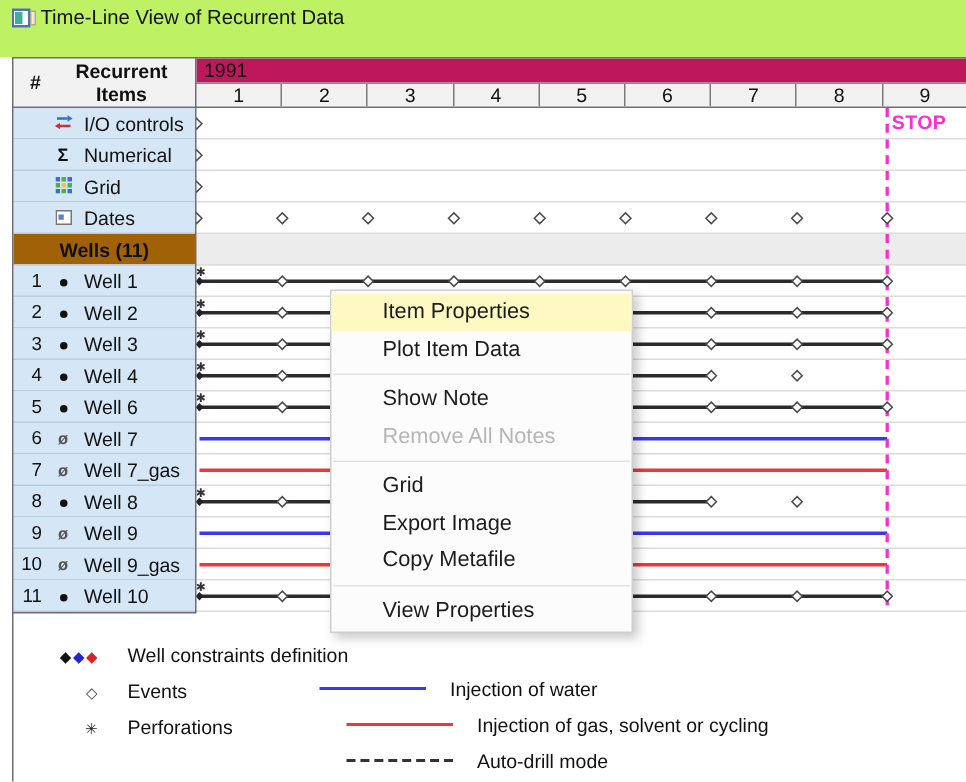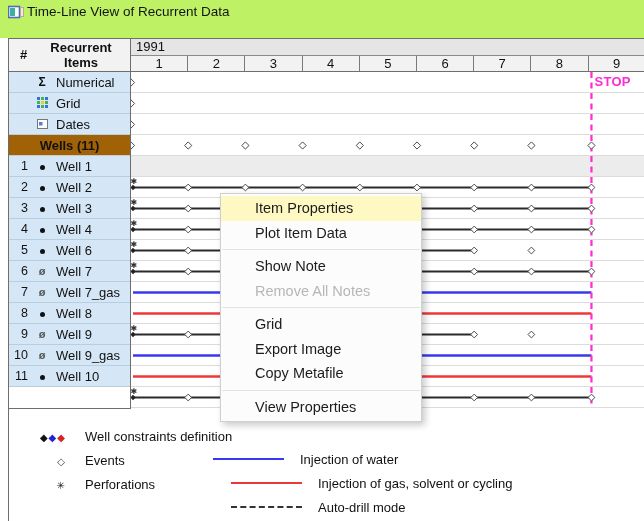--- a/index.html
+++ b/index.html
@@ -5,21 +5,21 @@
   html,body{margin:0;padding:0;background:#ffffff;}
   body{width:644px;height:521px;overflow:hidden;font-family:"Liberation Sans",sans-serif;}
   .stage{position:relative;width:644px;height:521px;background:#ffffff;}
   .titlebar{position:absolute;left:0;top:0;width:644px;height:38px;background:#bef264;}
   .titleicon{position:absolute;left:8px;top:5px;width:16px;height:14px;}
   .titletext{position:absolute;left:27px;top:4px;font-size:13.5px;color:#141414;}
   .hline,.vline{position:absolute;background:#6e6e6e;}
   .corner{position:absolute;left:9px;top:39px;width:121px;height:32px;background:#f2f2f2;}
   .corner .hash{position:absolute;left:11px;top:8px;font-weight:bold;font-size:13px;color:#111;}
   .cornertitle{position:absolute;left:24px;top:1px;width:96px;text-align:center;font-weight:bold;font-size:13px;line-height:15px;color:#111;}
-  .yearrow{position:absolute;left:131px;top:39px;width:513px;height:16px;background:#e5e5e5;font-size:13px;color:#111;}
+  .yearrow{position:absolute;left:131px;top:39px;width:513px;height:16px;background:#be185d;font-size:13px;color:#111;}
   .yearrow span{padding-left:5px;line-height:16px;display:inline-block;}
   .monthrow{position:absolute;left:131px;top:56px;width:513px;height:15px;background:#f2f2f2;display:flex;overflow:hidden;}
   .mcell{width:57.2px;flex:0 0 57.2px;box-sizing:border-box;border-right:1px solid #7a7a7a;text-align:center;font-size:13px;line-height:15px;color:#111;}
   .leftpanel{position:absolute;left:9px;top:72px;width:121px;}
   .lrow{height:21px;box-sizing:border-box;display:flex;align-items:center;background:#d5e7f6;border-bottom:1px solid #b9cedd;font-size:13px;color:#111;}
   .lrow .num{width:19px;text-align:right;font-size:12.5px;}
   .lrow .mk{width:28px;text-align:center;line-height:10px;}
   .lrow .lbl{flex:1;}
   .wellshdr{justify-content:center;font-weight:bold;background:#a16207;border-bottom:1px solid #c9c9c9;font-size:13px;}
   .sigma{font-size:12px;font-weight:bold;color:#111;}
@@ -68,20 +68,30 @@
       <div class="mcell">3</div>
       <div class="mcell">4</div>
       <div class="mcell">5</div>
       <div class="mcell">6</div>
       <div class="mcell">7</div>
       <div class="mcell">8</div>
       <div class="mcell">9</div>
     </div>
 
   <div class="leftpanel" id="leftpanel">
+      <div class="lrow item">
+        <span class="num"></span>
+        <span class="mk"><svg width="13" height="11" viewBox="0 0 13 11">
+            <path d="M2 3h7" stroke="#2f6fd0" stroke-width="1.6"></path>
+            <path d="M9 0.8l3.4 2.2L9 5.2z" fill="#2f6fd0"></path>
+            <path d="M11 8H4" stroke="#d03030" stroke-width="1.6"></path>
+            <path d="M4 5.8L0.6 8 4 10.2z" fill="#d03030"></path>
+          </svg></span>
+        <span class="lbl">I/O controls</span>
+      </div>
       <div class="lrow item">
         <span class="num"></span>
         <span class="mk"><span class="sigma">Σ</span></span>
         <span class="lbl">Numerical</span>
       </div>
       <div class="lrow item">
         <span class="num"></span>
         <span class="mk"><svg width="11" height="11" viewBox="0 0 11 11">
             <rect x="0" y="0" width="3" height="3" fill="#3a6fd8"></rect>
             <rect x="4" y="0" width="3" height="3" fill="#45b54a"></rect>

